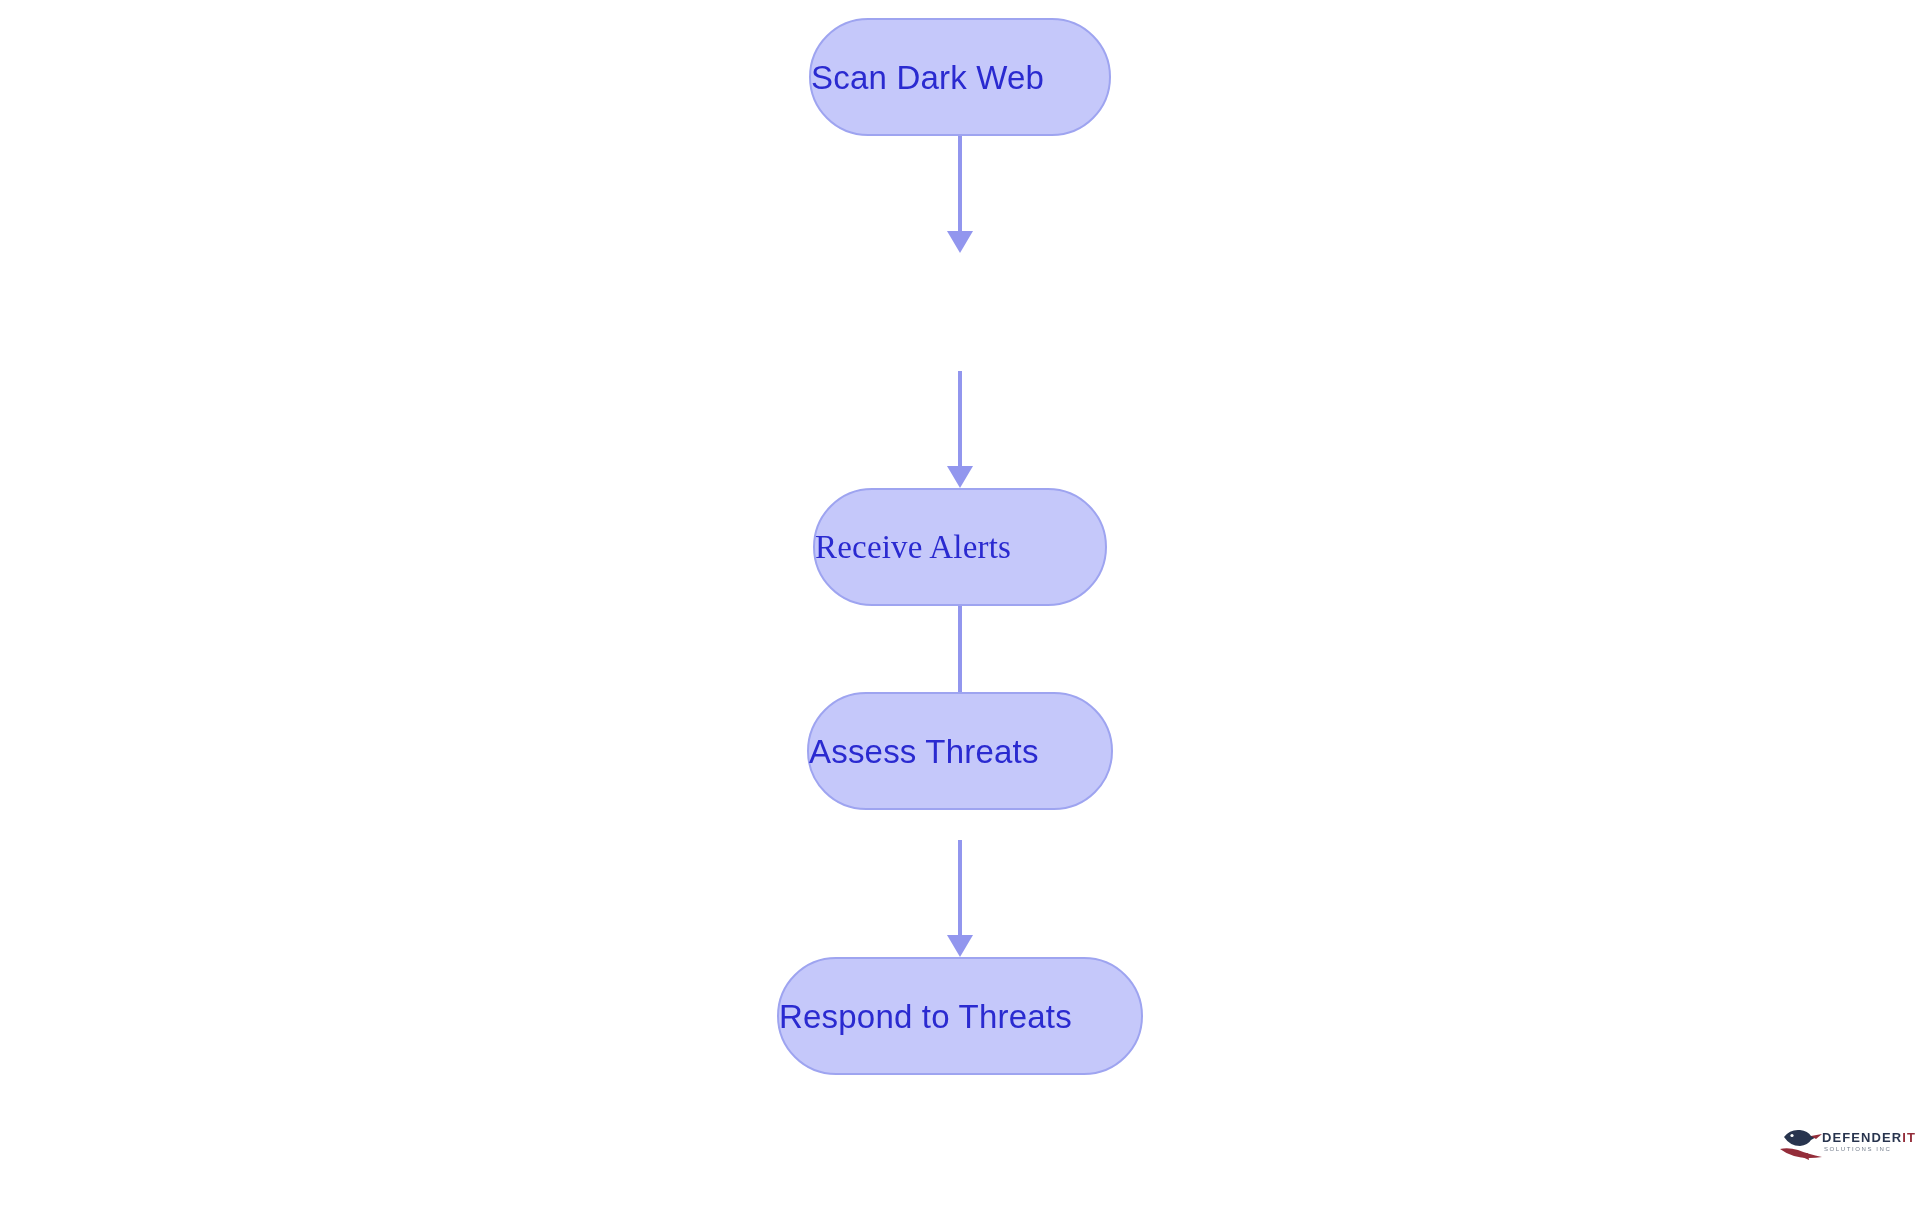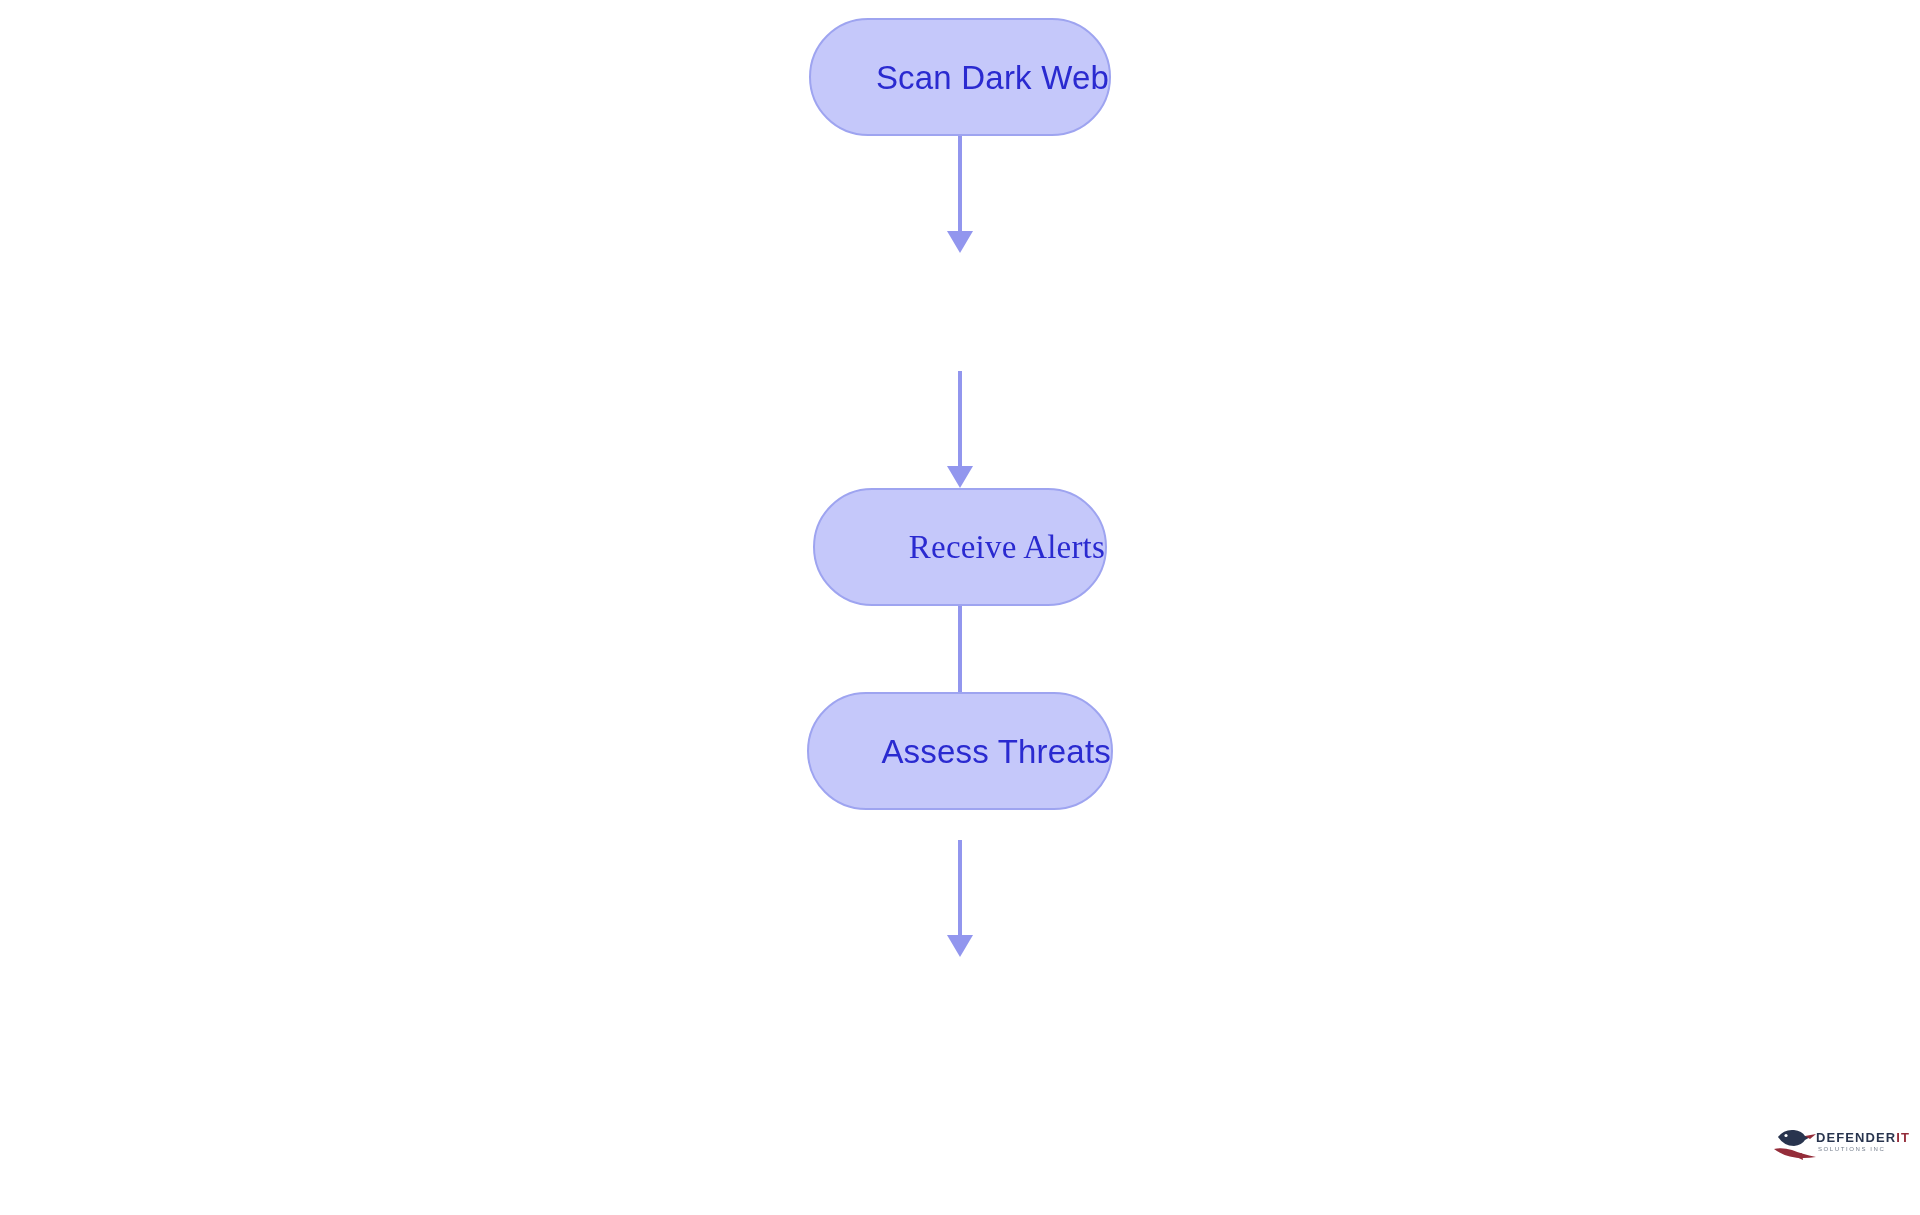--- a/index.html
+++ b/index.html
@@ -31,21 +31,21 @@
   }
 
   
   .node {
     position: absolute;
     left: 50%;
     transform: translateX(-50%);
     box-sizing: border-box;
     display: flex;
     align-items: center;
-    justify-content: flex-end;
+    justify-content: flex-start;
     background: #c5c8fa;
     border: 2px solid #9ea4f0;
     border-radius: 999px;
     color: #2a2ad0;
     white-space: nowrap;
     letter-spacing: 0.2px;
   }
   .node-label {
     font-size: 33px;
     line-height: 1;
@@ -92,21 +92,21 @@
   #conn-1 { top: 371px; height: 117px; }
   #conn-1 .stem { height: 95px; }
   #conn-2 { top: 606px; height: 116px; }
   #conn-2 .stem { height: 94px; }
   #conn-3 { top: 840px; height: 117px; }
   #conn-3 .stem { height: 95px; }
 
   
   #watermark {
     position: absolute;
-    right: 26px;
+    right: 20px;
     bottom: 48px;
     width: 122px;
     height: 44px;
     opacity: 0.95;
     pointer-events: none;
   }
   #watermark .wm-text {
     position: absolute;
     left: 44px;
     top: 8px;
@@ -161,20 +161,23 @@
 
     <div class="node" id="node-3">
       <span class="node-label">Assess Threats</span>
     </div>
 
     <div class="connector" id="conn-3">
       <div class="stem"></div>
       <div class="head"></div>
     </div>
 
+    <div class="node" id="node-4">
+      <span class="node-label">Respond to Threats</span>
+    </div>
 
   </div>
 </div>
 
 <div id="watermark">
   <svg width="122" height="44" viewBox="0 0 122 44">
     <path d="M6 14 Q12 6 22 7 Q30 8 33 13 L40 13 L33 17 Q30 22 22 23 Q12 23 6 14 Z" fill="#1d2a45"></path>
     <circle cx="14" cy="12.5" r="1.6" fill="#ffffff"></circle>
     <path d="M33 13 L44 11 L38 16 Z" fill="#8f2230"></path>
     <path d="M2 26 Q18 38 44 34 Q30 31 20 27 Q10 24 2 26 Z" fill="#8f2230"></path>

